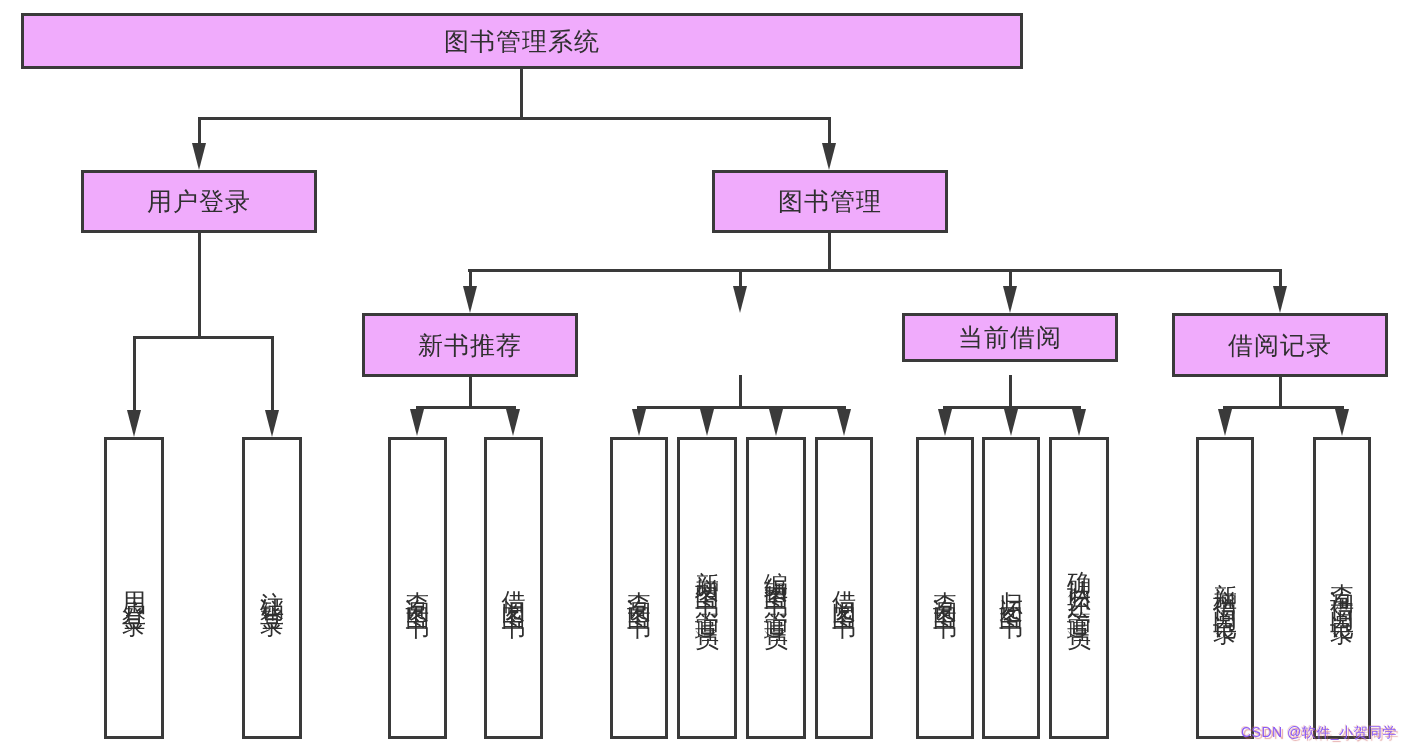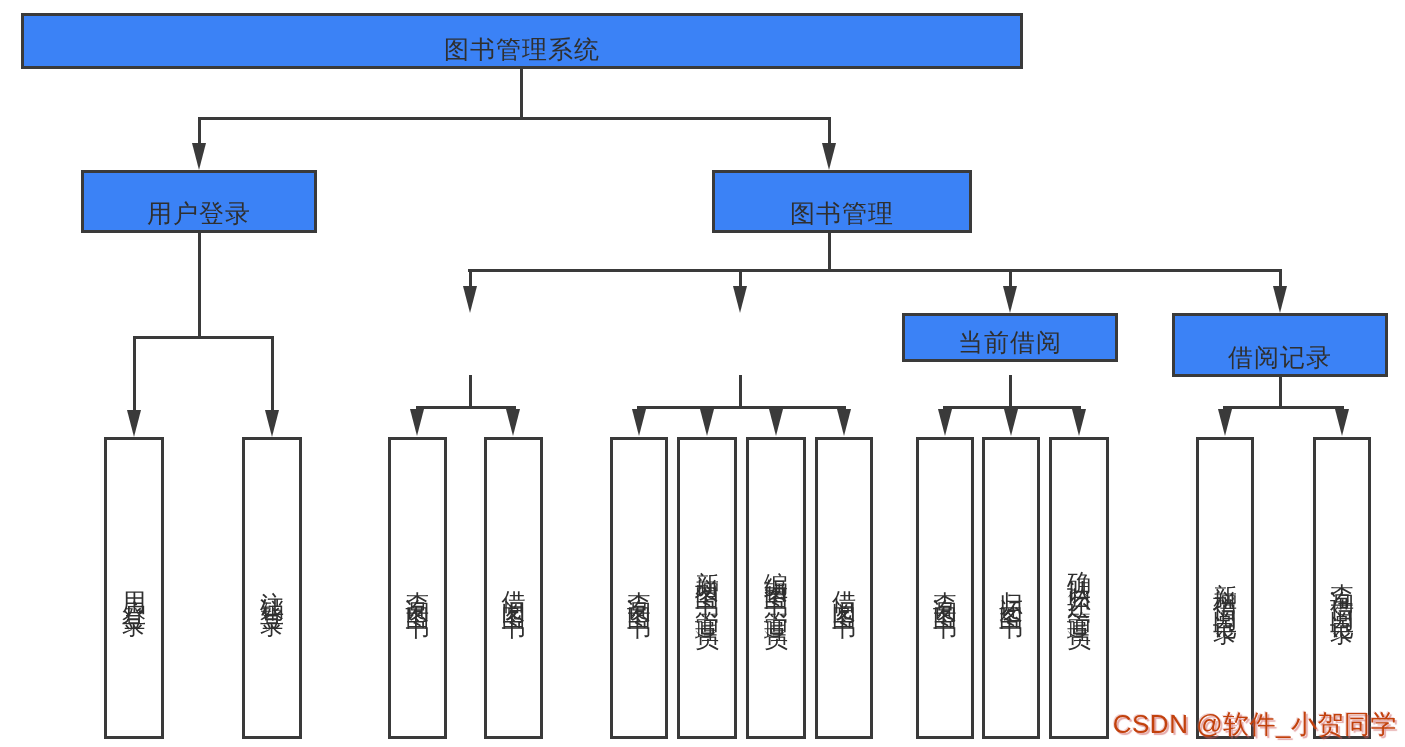--- a/index.html
+++ b/index.html
@@ -12,22 +12,22 @@
     position:relative;
     width:1405px;height:747px;
     background:#ffffff;
     overflow:hidden;
   }
   
   .hbox{
     position:absolute;
     box-sizing:border-box;
     border:3px solid var(--line);
-    background:#3b82f6;
-    display:flex;align-items:flex-end;justify-content:center;
+    background:#f0abfc;
+    display:flex;align-items:center;justify-content:center;
     color:var(--text);
     font-size:25px;
     letter-spacing:1px;
     white-space:nowrap;
   }
   
   .vbox{
     position:absolute;
     top:437px;height:302px;
     box-sizing:border-box;
@@ -49,22 +49,22 @@
   
   .arrow{
     position:absolute;width:0;height:0;
     border-left:7px solid transparent;
     border-right:7px solid transparent;
     border-top:27px solid var(--line);
   }
   .watermark{
     position:absolute;
     right:8px;bottom:5px;
-    font-size:26px;
-    color:#c2410c;
+    font-size:14px;
+    color:#8b5cf6;
     letter-spacing:.5px;
     text-shadow:2px 2px 1px rgba(205,92,92,.55), -1px -1px 0 rgba(216,130,130,.35);
     white-space:nowrap;
   }
 </style>
 </head>
 <body>
 
 <div id="canvas">
 
@@ -75,21 +75,21 @@
   <div class="vline" style="left:520px;top:68px;height:50px;"></div>
   <div class="hline" style="left:198px;top:117px;width:633px;"></div>
   <div class="vline" style="left:198px;top:117px;height:27px;"></div>
   <div class="arrow" style="left:192px;top:143px;"></div>
   <div class="vline" style="left:828px;top:117px;height:27px;"></div>
   <div class="arrow" style="left:822px;top:143px;"></div>
 
   <div class="hbox" style="left:81px;top:170px;width:236px;height:63px;">
     <span>用户登录</span>
   </div>
-  <div class="hbox" style="left:712px;top:170px;width:260px;height:63px;">
+  <div class="hbox" style="left:712px;top:170px;width:236px;height:63px;">
     <span>图书管理</span>
   </div>
 
   <div class="vline" style="left:198px;top:231px;height:106px;"></div>
   <div class="hline" style="left:133px;top:336px;width:140px;"></div>
   <div class="vline" style="left:133px;top:336px;height:76px;"></div>
   <div class="arrow" style="left:127px;top:410px;"></div>
   <div class="vline" style="left:271px;top:336px;height:76px;"></div>
   <div class="arrow" style="left:265px;top:410px;"></div>
 
@@ -97,20 +97,23 @@
   <div class="hline" style="left:468px;top:269px;width:814px;"></div>
   <div class="vline" style="left:469px;top:269px;height:20px;"></div>
   <div class="arrow" style="left:463px;top:286px;"></div>
   <div class="vline" style="left:739px;top:269px;height:20px;"></div>
   <div class="arrow" style="left:733px;top:286px;"></div>
   <div class="vline" style="left:1009px;top:269px;height:20px;"></div>
   <div class="arrow" style="left:1003px;top:286px;"></div>
   <div class="vline" style="left:1279px;top:269px;height:20px;"></div>
   <div class="arrow" style="left:1273px;top:286px;"></div>
 
+  <div class="hbox" style="left:362px;top:313px;width:216px;height:64px;">
+    <span>新书推荐</span>
+  </div>
   <div class="hbox" style="left:902px;top:313px;width:216px;height:49px;">
     <span>当前借阅</span>
   </div>
   <div class="hbox" style="left:1172px;top:313px;width:216px;height:64px;">
     <span>借阅记录</span>
   </div>
 
   <div class="vline" style="left:469px;top:375px;height:34px;"></div>
   <div class="vline" style="left:739px;top:375px;height:34px;"></div>
   <div class="vline" style="left:1009px;top:375px;height:34px;"></div>

